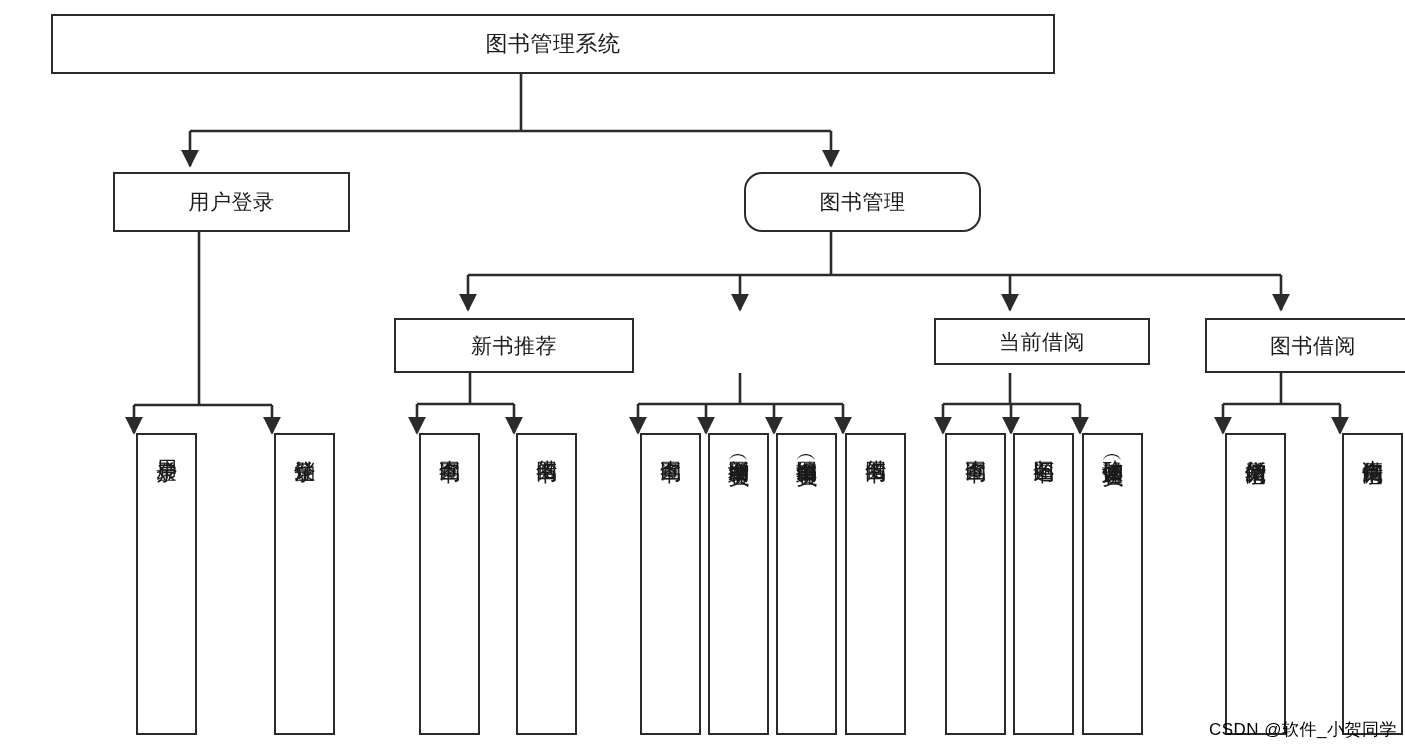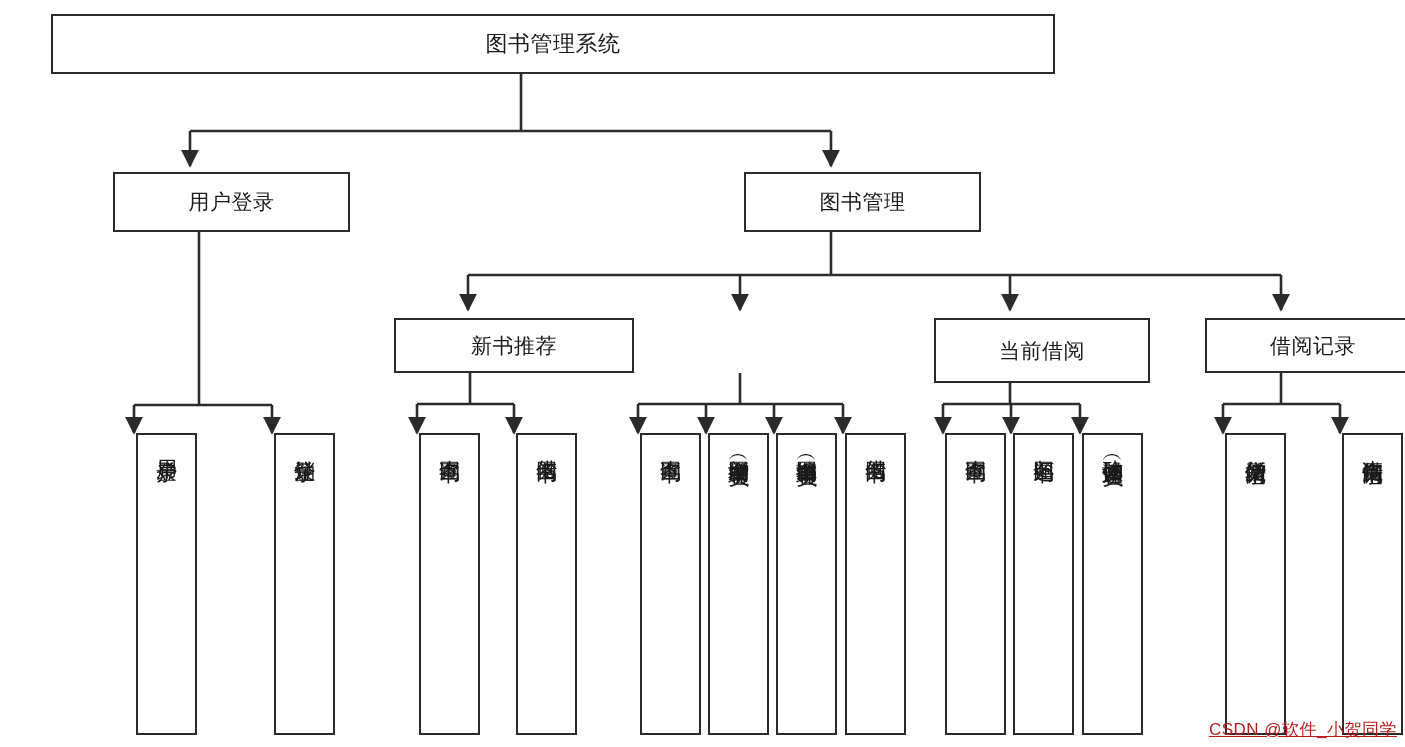--- a/index.html
+++ b/index.html
@@ -62,25 +62,24 @@
     line-height: 1.26;
     letter-spacing: 1px;
     white-space: nowrap;
     margin: 0 auto;
   }
   .watermark {
     position: absolute;
     right: 8px;
     bottom: 6px;
     font-size: 17px;
-    color: #b91c1c;
+    color: #000000;
     letter-spacing: 0.5px;
     z-index: 5;
     white-space: nowrap;
-    text-decoration: underline;
   }
 </style>
 </head>
 <body>
 
 <div id="canvas">
 
   <svg id="edges" viewBox="0 0 1405 747" xmlns="http://www.w3.org/2000/svg">
     <defs>
       <marker id="arrow" viewBox="0 0 10 10" refX="9" refY="5" markerWidth="7" markerHeight="7" orient="auto-start-reverse">
@@ -131,32 +130,32 @@
     </g>
   </svg>
 
   <div class="node h root" style="left:19px; top:14px; width:1004px; height:60px;">
     <span class="label">图书管理系统</span>
   </div>
 
   <div class="node h" style="left:81px; top:172px; width:237px; height:60px;">
     <span class="label">用户登录</span>
   </div>
-  <div class="node h" style="left:712px; top:172px; width:237px; height:60px;">
+  <div class="node h" style="left:712px; top:172px; width:237px; height:60px;border-radius:18px;">
     <span class="label">图书管理</span>
   </div>
 
   <div class="node h" style="left:362px; top:318px; width:240px; height:55px;">
     <span class="label">新书推荐</span>
   </div>
-  <div class="node h" style="left:902px; top:318px; width:216px; height:65px;justify-content:center;">
+  <div class="node h" style="left:902px; top:318px; width:216px; height:47px;justify-content:center;">
     <span class="label">当前借阅</span>
   </div>
   <div class="node h" style="left:1173px; top:318px; width:216px; height:55px;">
-    <span class="label">借阅记录</span>
+    <span class="label">图书借阅</span>
   </div>
 
   <div class="node v" style="left:104px; top:433px; width:61px; height:302px;">
     <span class="label">用户登录</span>
   </div>
   <div class="node v" style="left:242px; top:433px; width:61px; height:302px;">
     <span class="label">注销登录</span>
   </div>
 
   <div class="node v" style="left:387px; top:433px; width:61px; height:302px;">

